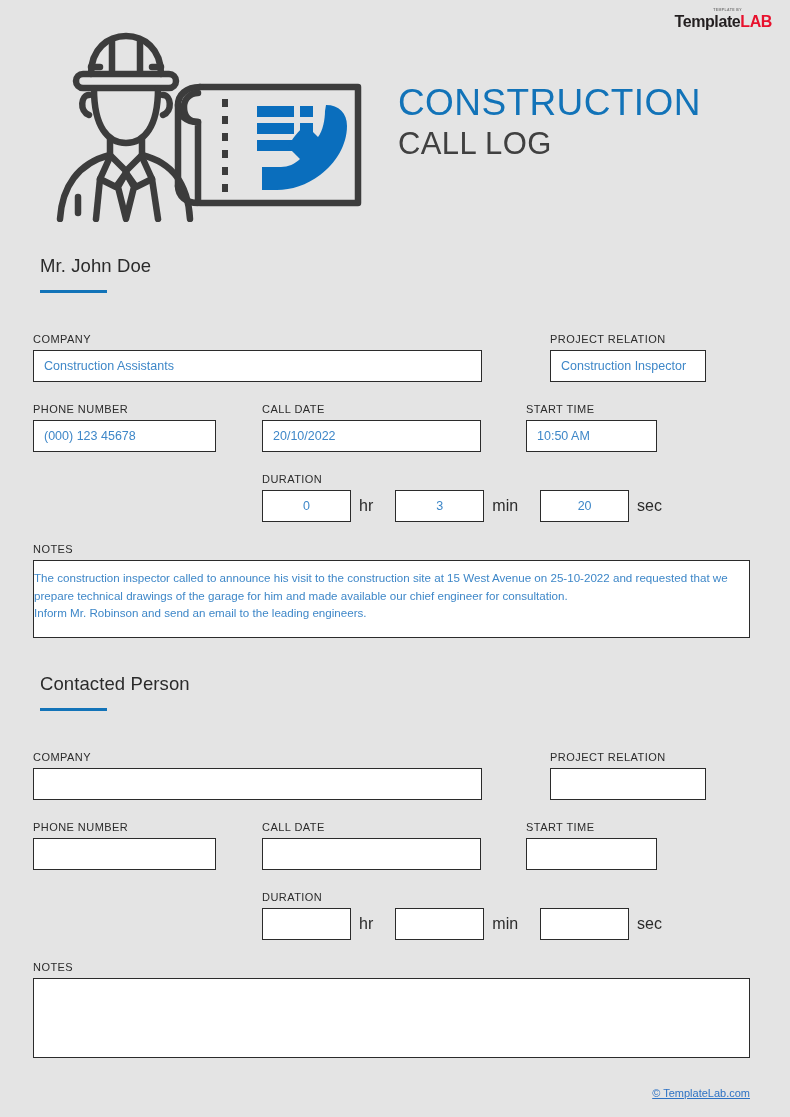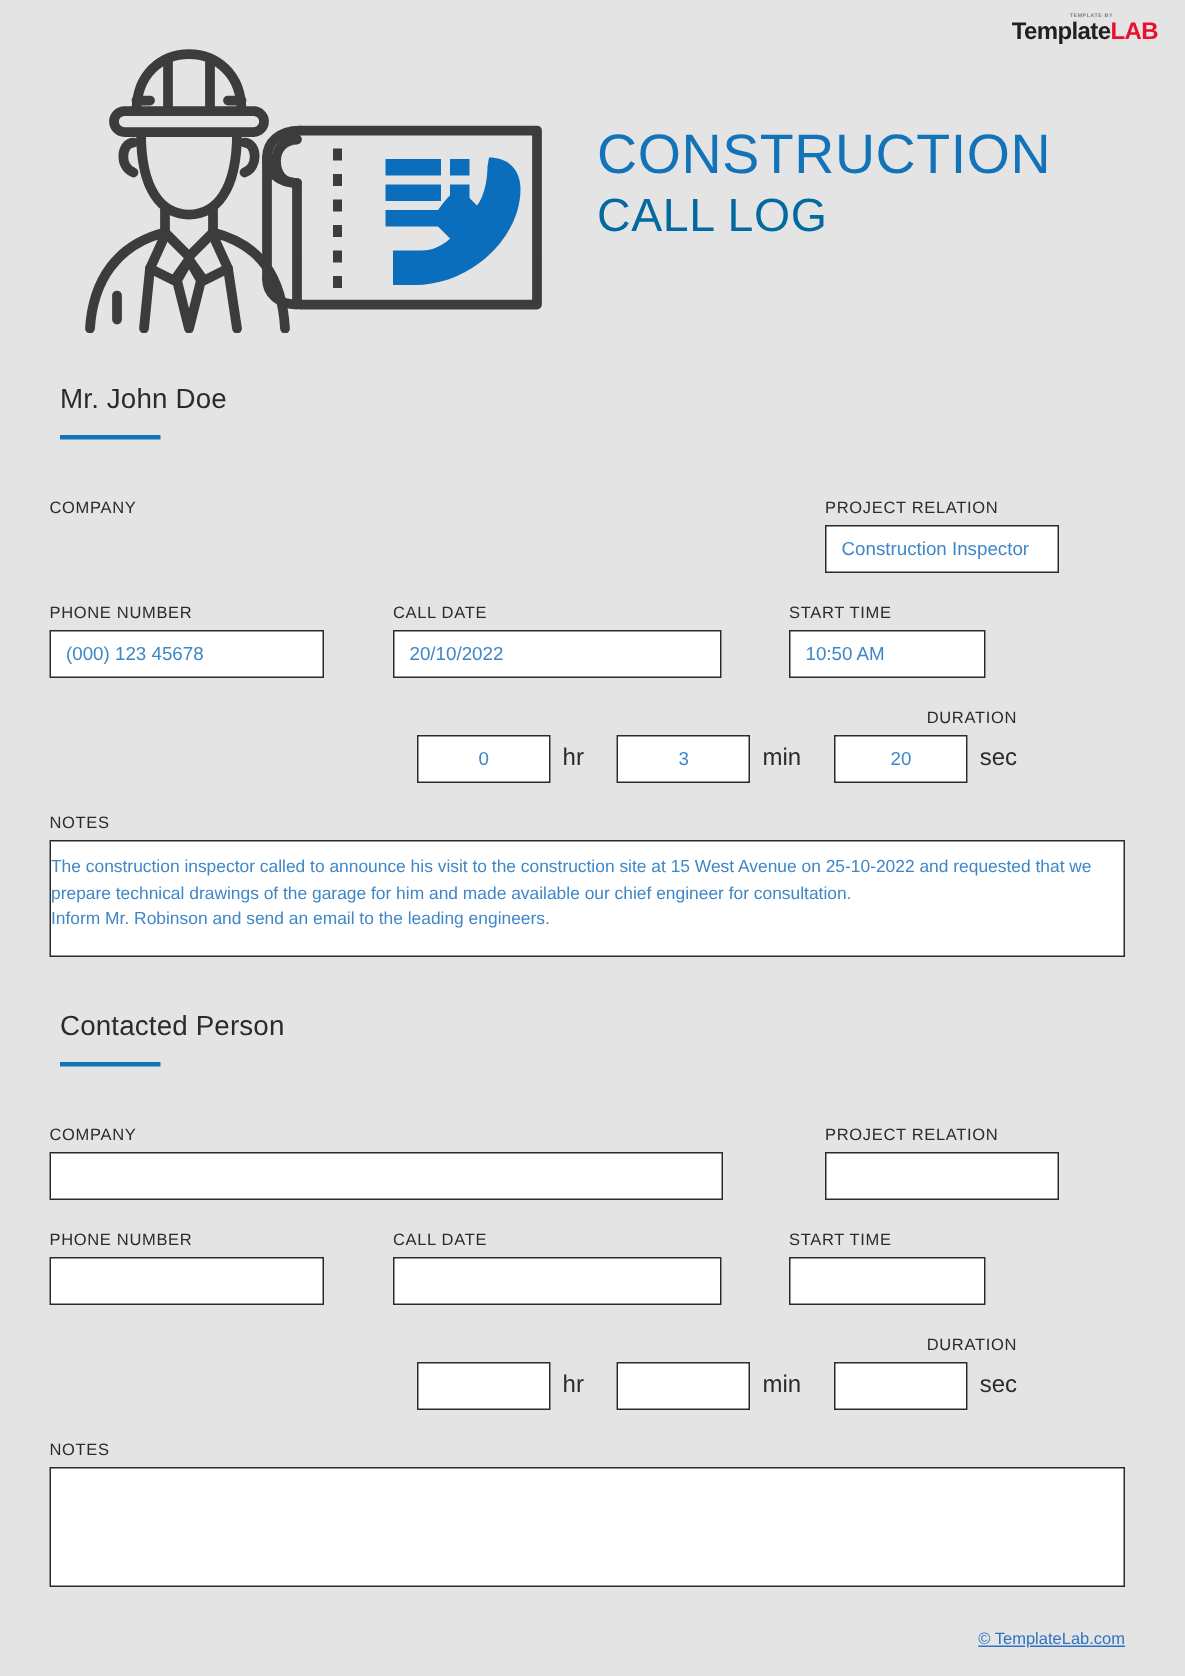--- a/index.html
+++ b/index.html
@@ -48,21 +48,21 @@
   }
   .title-1 {
     font-size: 37px;
     color: #1273b8;
     letter-spacing: .4px;
     line-height: 1.05;
     font-weight: 400;
   }
   .title-2 {
     font-size: 31px;
-    color: #0369a1;
+    color: #404040;
     letter-spacing: .4px;
     line-height: 1.35;
     font-weight: 400;
   }
 
   
   .section { position: absolute; left: 0; right: 0; }
   .sec-person { top: 255px; }
   .sec-contact { top: 673px; }
 
@@ -108,21 +108,21 @@
   }
 
   .row { position: absolute; display: flex; }
 
   
   .r-company   { left: 33px;  top: 78px;  width: 449px; }
   .r-relation  { left: 526px; top: 78px;  width: 180px; padding-left: 24px; }
   .r-phone     { left: 33px;  top: 148px; width: 183px; }
   .r-date      { left: 262px; top: 148px; width: 219px; }
   .r-start     { left: 526px; top: 148px; width: 131px; }
-  .r-duration  { left: 278px; top: 218px; width: 400px; text-align: right; }
+  .r-duration  { left: 262px; top: 218px; width: 400px; }
   .r-notes     { left: 33px;  top: 288px; width: 717px; }
 
   .dur-group { display: flex; align-items: center; }
   .dur-box { width: 90px; }
 
   .notes-box {
     background: #ffffff;
     border: 1.6px solid #2b2b2b;
     padding: 8px 11px 9px 0;
     font-size: 11.6px;
@@ -225,20 +225,21 @@
   </div>
 </div>
 
 <div class="section sec-person">
   <div class="sec-title">Mr. John Doe</div>
   <div class="sec-rule"></div>
 
   <div class="row r-company">
     <div style="width:100%">
       <div class="field-label">COMPANY</div>
+      <div class="box">Construction Assistants</div>
     </div>
   </div>
 
   <div class="row r-relation">
     <div style="width:100%">
       <div class="field-label">PROJECT RELATION</div>
       <div class="box">Construction Inspector</div>
     </div>
   </div>
 

